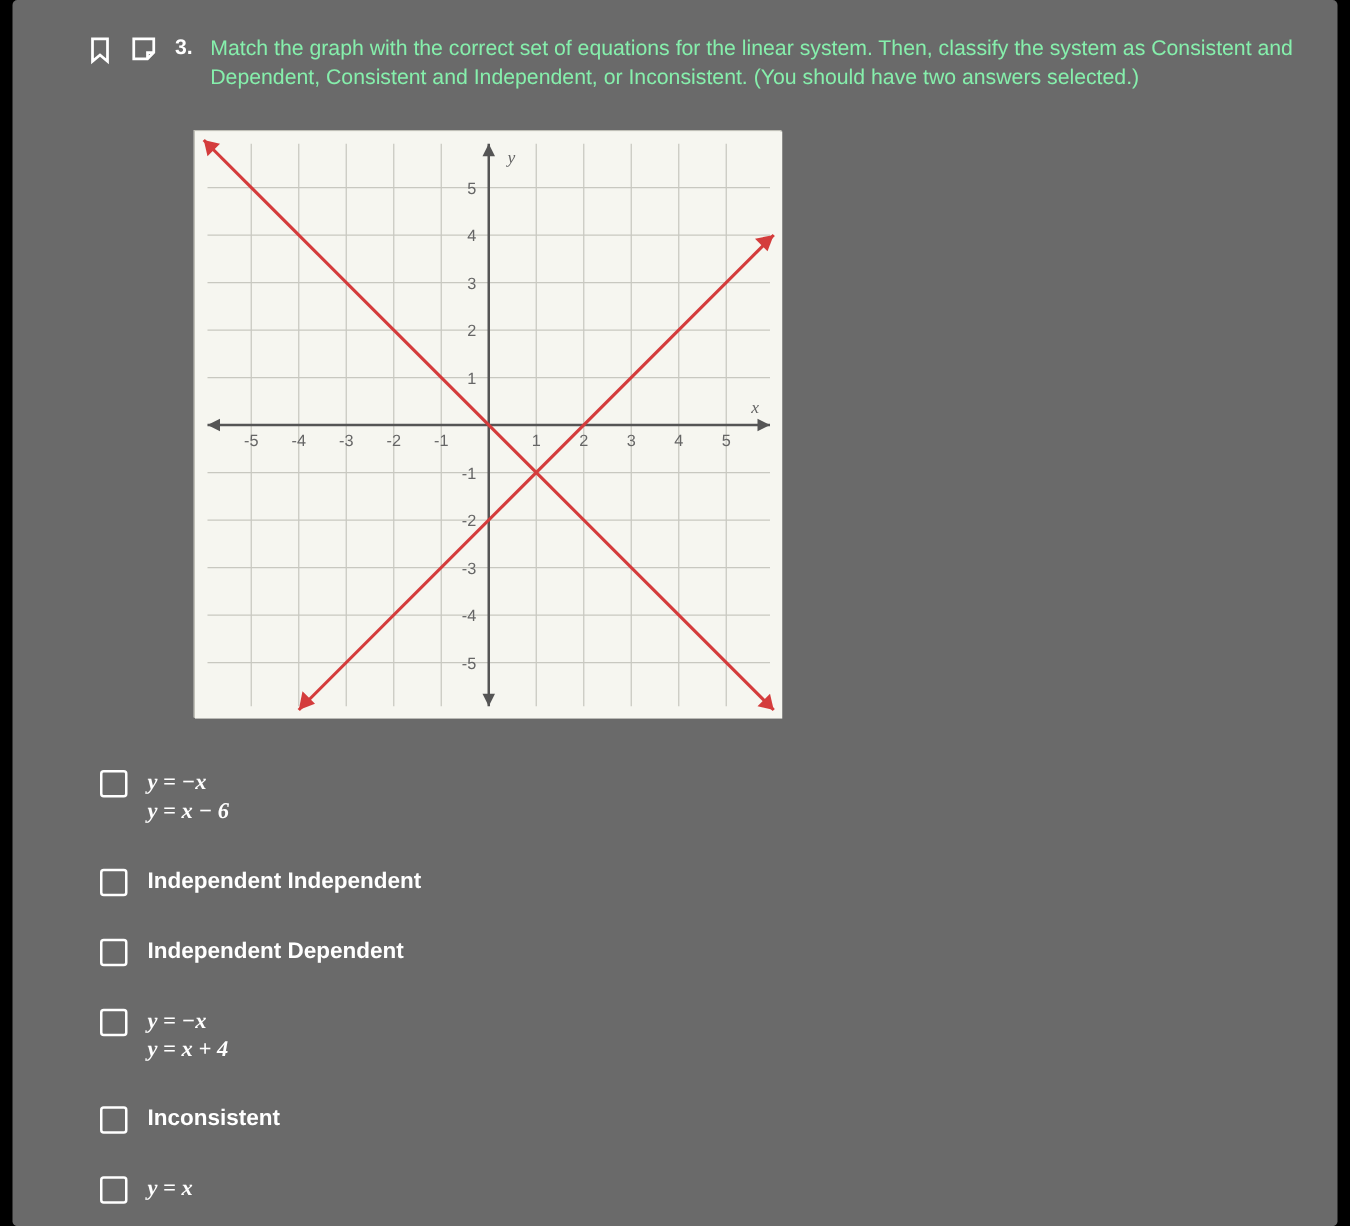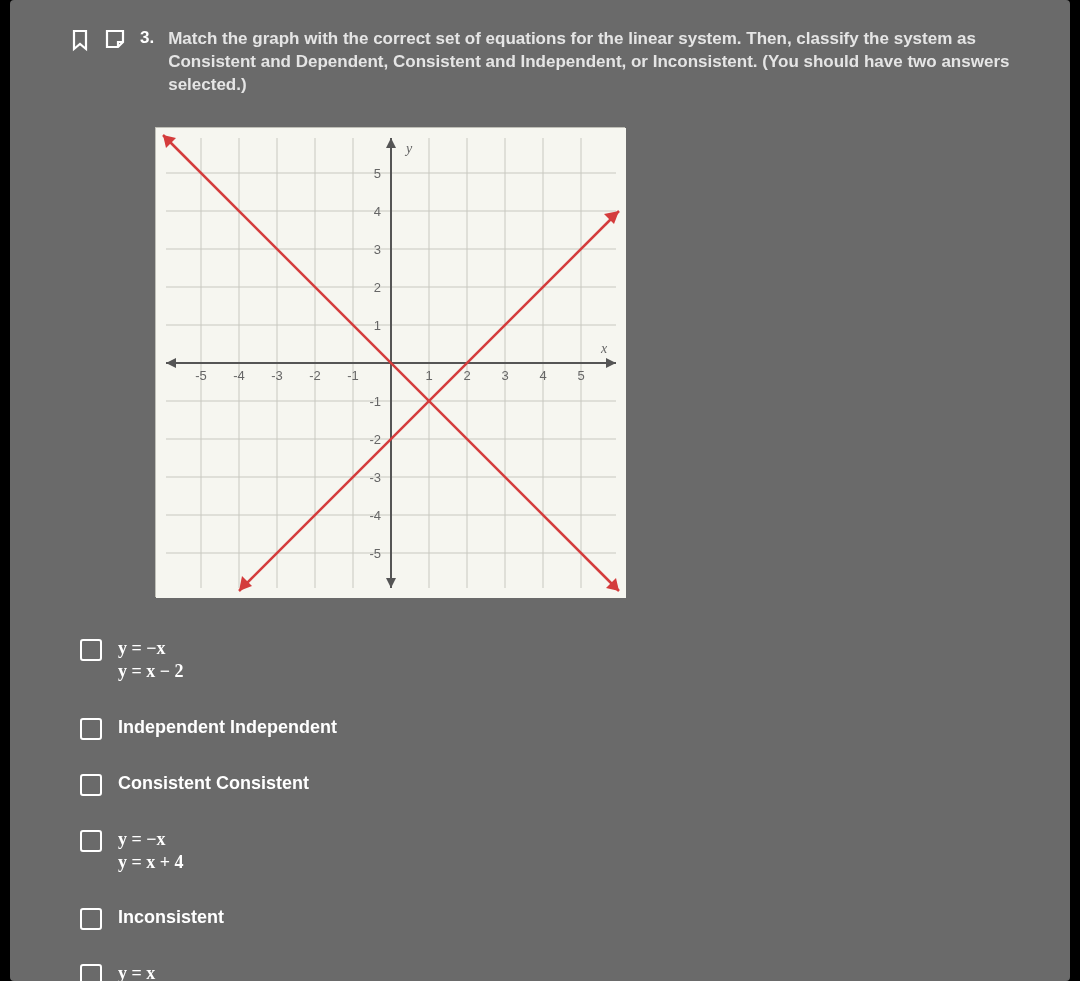--- a/index.html
+++ b/index.html
@@ -32,22 +32,22 @@
     flex-shrink: 0;
     color: #fff;
   }
   .qnum {
     color: #fff;
     font-weight: 700;
     font-size: 17px;
     flex-shrink: 0;
   }
   .qtext {
-    color: #e5e5e5;
-    font-weight: 700;
+    color: #86efac;
+    font-weight: 400;
     font-size: 17px;
     line-height: 1.35;
   }
   .graph-wrap {
     margin: 30px 0 0 145px;
     width: 470px;
     height: 470px;
     background: #f6f6f0;
     position: relative;
     border: 1px solid #c0c0b8;
@@ -69,21 +69,21 @@
     border-radius: 3px;
     background: transparent;
     flex-shrink: 0;
     margin-top: 2px;
   }
   .opt-label {
     font-size: 18px;
     font-weight: 600;
     line-height: 1.3;
   }
-  .italic { font-family: 'Times New Roman', serif; font-weight: 700; }
+  .italic { font-style: italic; font-family: 'Times New Roman', serif; font-weight: 700; }
 </style>
 </head>
 <body>
 
 <div class="frame">
 
   <div class="header">
     <span class="hicon">
       <svg width="20" height="24" viewBox="0 0 20 24" fill="none" stroke="#fff" stroke-width="2.2">
         <path d="M4 3 H16 V21 L10 16 L4 21 Z"></path>
@@ -177,35 +177,35 @@
       <polygon points="463,83 448,86 458,96" fill="#d43c3c"></polygon>
     </svg>
   </div>
 
   <div class="options">
 
     <div class="option">
       <div class="checkbox"></div>
       <div class="opt-label">
         <span class="italic">y = −x</span><br>
-        <span class="italic">y = x − 2</span>
+        <span class="italic">y = x − 6</span>
       </div>
     </div>
 
     <div class="option">
       <div class="checkbox"></div>
       <div class="opt-label">
         <span>Independent Independent</span>
       </div>
     </div>
 
     <div class="option">
       <div class="checkbox"></div>
       <div class="opt-label">
-        <span>Consistent Consistent</span>
+        <span>Independent Dependent</span>
       </div>
     </div>
 
     <div class="option">
       <div class="checkbox"></div>
       <div class="opt-label">
         <span class="italic">y = −x</span><br>
         <span class="italic">y = x + 4</span>
       </div>
     </div>

